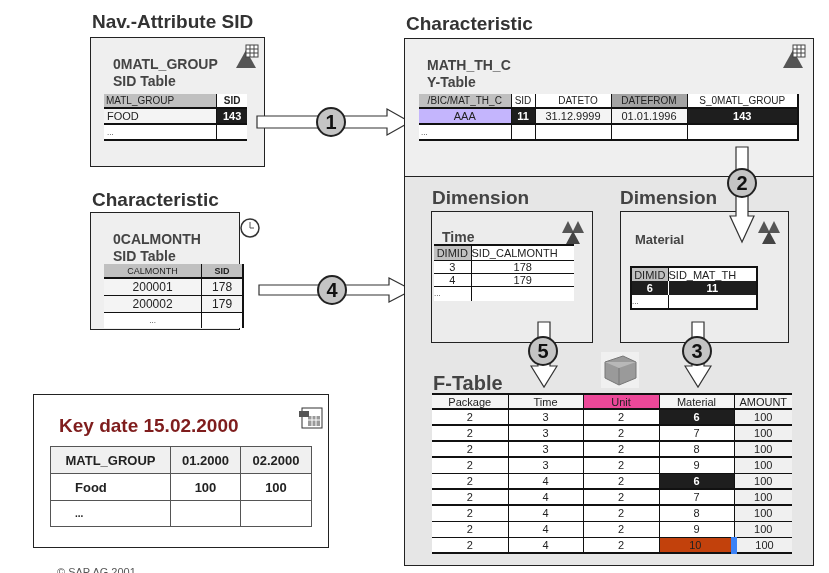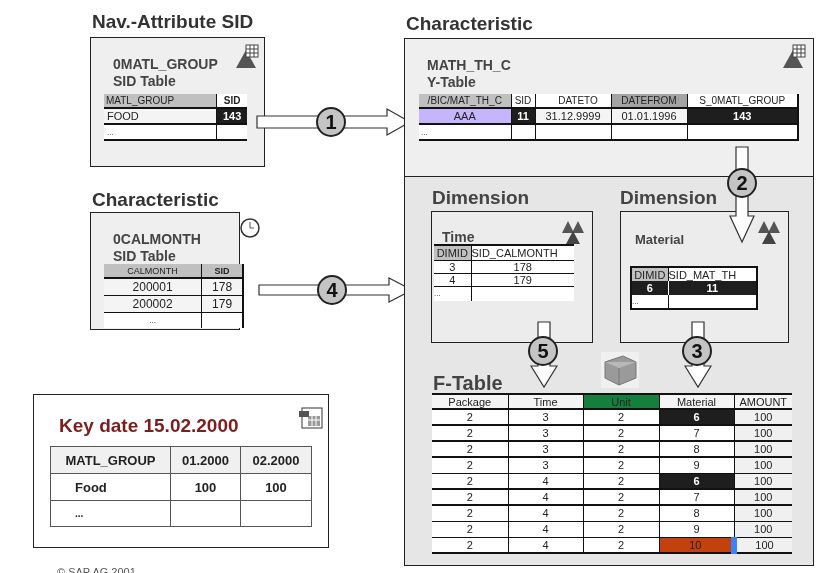--- a/index.html
+++ b/index.html
@@ -209,21 +209,21 @@
   <polygon points="4,10 18,16 35,10" fill="#b8b8b8"></polygon>
   <line x1="18" y1="16" x2="18" y2="33" stroke="#777"></line>
 </svg>
 
 <div class="abs heading" style="left:433px;top:372px;font-size:20px;color:#444;">F-Table</div>
 <table style="left:432px;top:393px;width:360px;font-size:11px;">
   <tbody>
       <tr style="height:15px;">
     <th style="width:76px;background:#f4f4f4;border:1px solid #111;border-width:2px 1px 2px 0;margin-left:37px;">Package</th>
     <th style="width:75px;background:#f4f4f4;border:1px solid #111;border-width:2px 1px 2px 0;">Time</th>
-    <th style="width:76px;background:#15803d;border:1px solid #111;border-width:2px 1px 2px 0;">Unit</th>
+    <th style="width:76px;background:#ec4899;border:1px solid #111;border-width:2px 1px 2px 0;">Unit</th>
     <th style="width:75px;background:#f4f4f4;border:1px solid #111;border-width:2px 1px 2px 0;">Material</th>
     <th style="background:#f4f4f4;border:1px solid #111;border-width:2px 0 2px 0;">AMOUNT</th>
   </tr>
   <tr style="height:16px;">
     <td style="background:#fff;border-right:1px solid #111;border-bottom:2px solid #111;">2</td>
     <td style="background:#fff;border-right:1px solid #111;border-bottom:2px solid #111;">3</td>
     <td style="background:#fff;border-right:1px solid #111;border-bottom:2px solid #111;">2</td>
     <td class="dark" style="border-right:1px solid #111;border-bottom:2px solid #111;">6</td>
     <td style="background:#f0f0f0;border-bottom:2px solid #111;">100</td>
   </tr>

